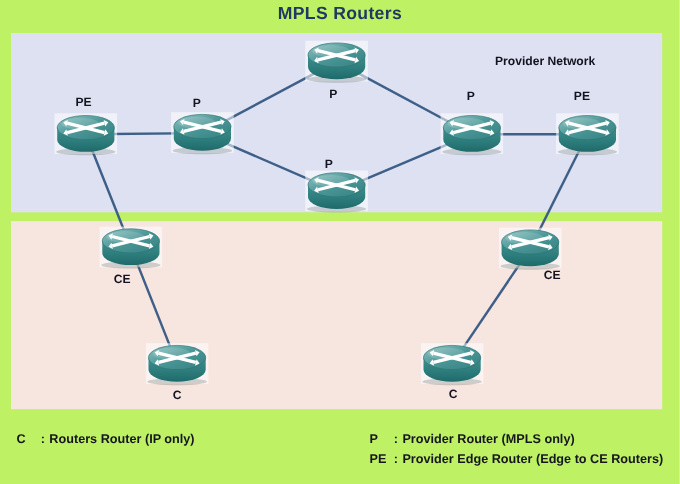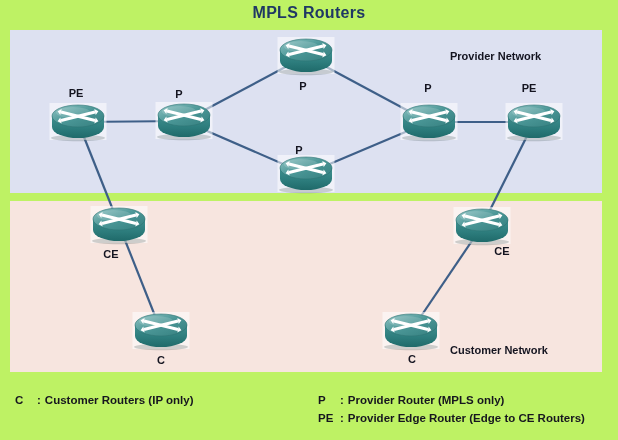--- a/index.html
+++ b/index.html
@@ -37,21 +37,20 @@
 </head>
 <body>
 
 <div id="canvas" style="background: #bef264;">
   <div id="title" style="color: rgb(31, 56, 100);">MPLS Routers</div>
 
   <div id="band-provider" class="band" style="background: rgb(221, 225, 241);"></div>
   <div id="band-customer" class="band" style="background: rgb(247, 229, 223);"></div>
 
   <div id="provider-label" class="band-label">Provider Network</div>
-  <div id="customer-label" class="band-label">Customer Network</div>
 
   <svg id="links" width="618" height="440">
     <defs>
       <linearGradient id="gbody" x1="0" y1="0" x2="0" y2="1">
         <stop offset="0" stop-color="#3f8f8f"></stop>
         <stop offset="0.55" stop-color="#2d7d7d"></stop>
         <stop offset="1" stop-color="#1f6a6a"></stop>
       </linearGradient>
       <linearGradient id="gtop" x1="0" y1="0" x2="1" y2="1">
         <stop offset="0" stop-color="#8fc3c3"></stop>
@@ -209,20 +208,20 @@
           <polygon points="49.4,19.35 45.3,21.4 46.7,15.6" fill="#fff"></polygon>
           <polygon points="8.6,9.15 11.3,12.9 12.7,7.1" fill="#fff"></polygon>
           <polygon points="49.4,9.15 46.7,12.9 45.3,7.1" fill="#fff"></polygon>
           <polygon points="8.6,19.35 12.7,21.4 11.3,15.6" fill="#fff"></polygon>
         </svg></div>
       <div class="node-label" style="left: 412px; top: 359px; color: rgb(20, 20, 32);">C</div>
     </div>
 
   <div id="legend">
       <div class="legend-col" style="left: 15px; color: rgb(22, 22, 31);">
-        <div class="legend-row"><span class="legend-term">C</span><span class="legend-sep">:</span><span>Customer Routers (IP only)</span></div>
+        <div class="legend-row"><span class="legend-term">C</span><span class="legend-sep">:</span><span>Routers Router (IP only)</span></div>
       </div>
-      <div class="legend-col" style="left: 318px; color: rgb(22, 22, 31);">
+      <div class="legend-col" style="left: 336px; color: rgb(22, 22, 31);">
         <div class="legend-row"><span class="legend-term">P</span><span class="legend-sep">:</span><span>Provider Router (MPLS only)</span></div>
         <div class="legend-row"><span class="legend-term">PE</span><span class="legend-sep">:</span><span>Provider Edge Router (Edge to CE Routers)</span></div>
       </div>
     </div>
 </div>
 
 </body></html>

